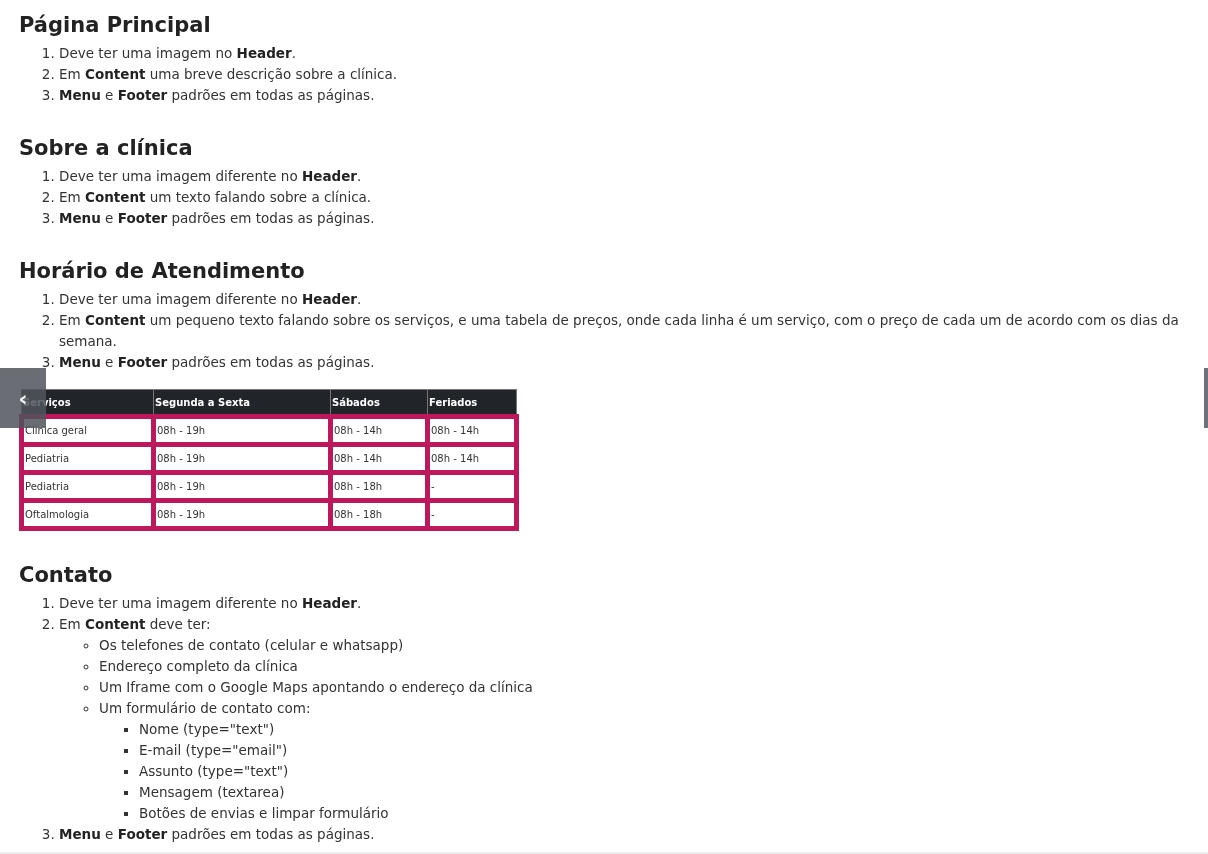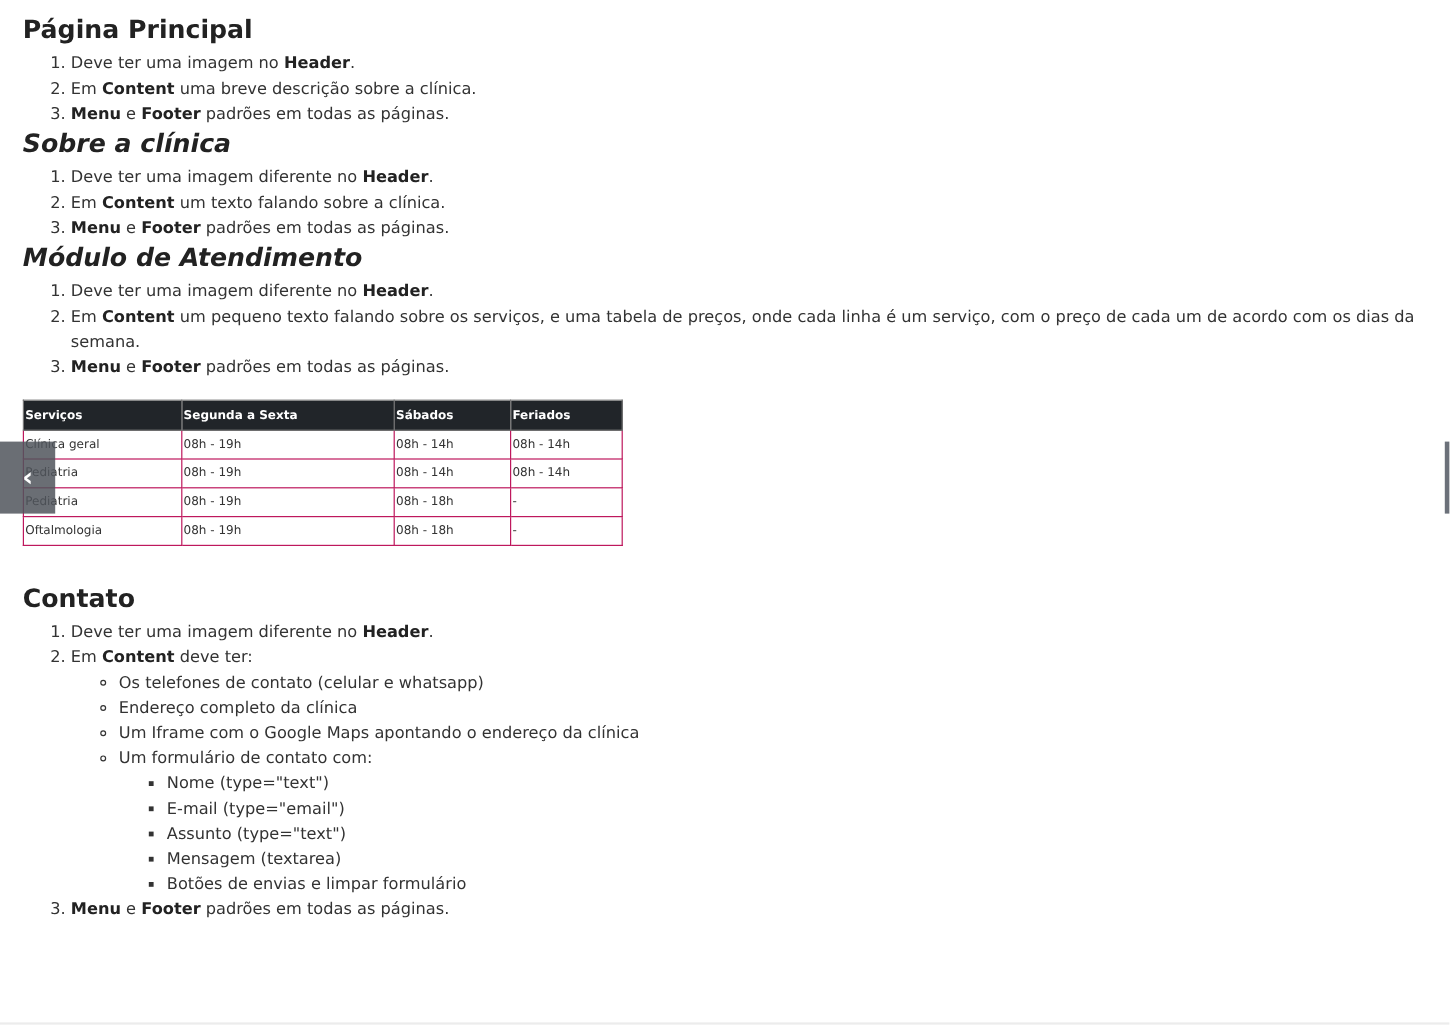--- a/index.html
+++ b/index.html
@@ -8,40 +8,40 @@
       background: #ffffff; color: #333333;
       font-family: "DejaVu Sans", sans-serif;
       font-size: 13.5px;
     }
     .content { position: absolute; left: 19px; top: 0; width: 1180px; }
     h2 {
       font-size: 21px; font-weight: bold; color: #222;
       margin: 0; line-height: 28px;
     }
     .h-first { margin-top: 11px; }
-    .h-next { margin-top: 0; font-style: italic; }
+    .h-next { margin-top: 28px; }
     ol, ul { margin: 0; padding: 0; }
     ol.main { padding-left: 40px; margin-top: 4px; }
     ol.main > li { line-height: 21px; }
     ul.circle { list-style: circle; padding-left: 40px; }
     ul.circle > li { line-height: 21px; }
     ul.square { list-style: square; padding-left: 40px; }
     ul.square > li { line-height: 21px; }
     b { color: #222; }
     table.hours {
       border-collapse: collapse; margin-top: 16px; width: 500px;
       font-size: 10px;
     }
     table.hours th {
       background: #212529; color: #fff; text-align: left;
       padding: 0 1px; height: 24px; border: 1px solid #777;
       font-weight: bold;
     }
     table.hours td {
-      padding: 0 1px; height: 23px; border: 1px solid #be185d; color: #333;
+      padding: 0 1px; height: 23px; border: 5px solid #be185d; color: #333;
     }
     .col1 { width: 129px; } .col2 { width: 174px; } .col3 { width: 94px; }
     .final { margin-top: 18px; line-height: 21px; }
     .nav-prev {
       position: absolute; left: 0; top: 368px; width: 46px; height: 60px;
       background: rgba(80,85,92,0.85); display: flex; align-items: center;
       justify-content: center; color: #fff; font-size: 22px; font-weight: bold;
     }
     .nav-next-edge {
       position: absolute; right: 0; top: 368px; width: 4px; height: 60px;
@@ -64,21 +64,21 @@
     <li><b>Menu</b><span> e </span><b>Footer</b><span> padrões em todas as páginas.</span></li>
   </ol>
 
   <h2 class="h-next">Sobre a clínica</h2>
   <ol class="main">
     <li><span>Deve ter uma imagem diferente no </span><b>Header</b><span>.</span></li>
     <li><span>Em </span><b>Content</b><span> um texto falando sobre a clínica.</span></li>
     <li><b>Menu</b><span> e </span><b>Footer</b><span> padrões em todas as páginas.</span></li>
   </ol>
 
-  <h2 class="h-next">Módulo de Atendimento</h2>
+  <h2 class="h-next">Horário de Atendimento</h2>
   <ol class="main">
     <li><span>Deve ter uma imagem diferente no </span><b>Header</b><span>.</span></li>
     <li><span>Em </span><b>Content</b><span> um pequeno texto falando sobre os serviços, e uma tabela de preços, onde cada linha é um serviço, com o preço de cada um de acordo com os dias da semana.</span></li>
     <li><b>Menu</b><span> e </span><b>Footer</b><span> padrões em todas as páginas.</span></li>
   </ol>
 
   <table class="hours">
     <thead>
       <tr>
         <th class="col1">Serviços</th>

